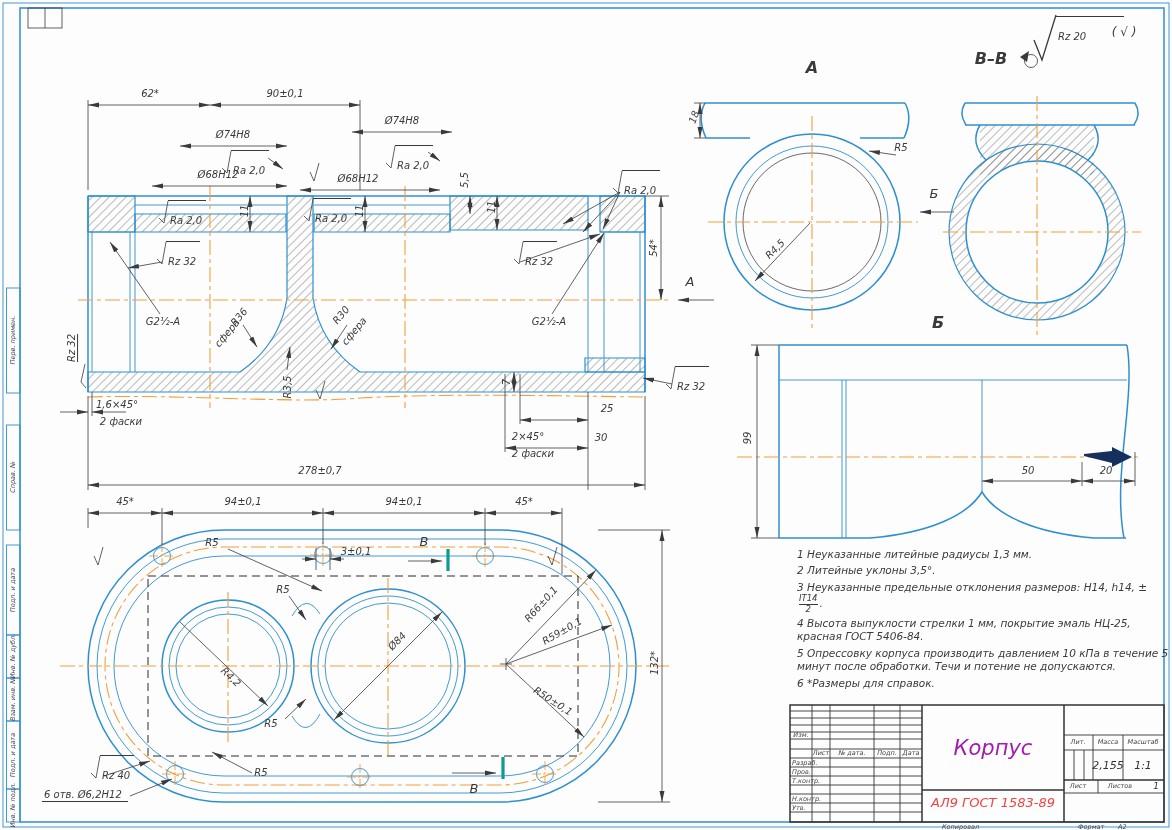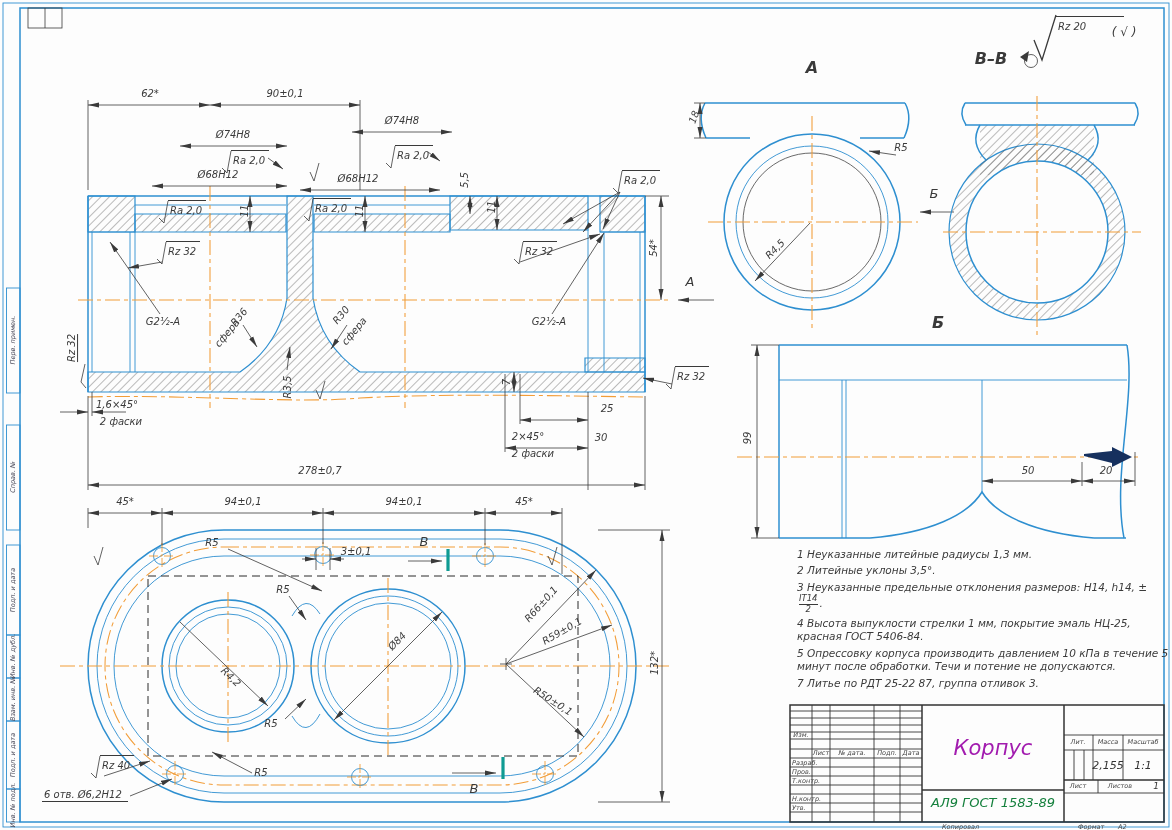--- a/index.html
+++ b/index.html
@@ -10,38 +10,38 @@
        color:#3a3a3a;white-space:nowrap;z-index:3}
   .s13{font-size:13px}.s16{font-size:16px;font-weight:bold}.s15{font-size:15px}
   .r90{transform:translate(-50%,-50%) rotate(-90deg)}
   .r70{transform:translate(-50%,-50%) rotate(-70deg)}
   .r50{transform:translate(-50%,-50%) rotate(-50deg)}
   .r48{transform:translate(-50%,-50%) rotate(-48deg)}
   .r45m{transform:translate(-50%,-50%) rotate(-45deg)}
   .r30m{transform:translate(-50%,-50%) rotate(-30deg)}
   .rp33{transform:translate(-50%,-50%) rotate(33deg)}
   .rp44{transform:translate(-50%,-50%) rotate(44deg)}
-  .flag{position:absolute;transform:none;border-top:1px solid #3a3a3a;padding:4px 4px 0 2px;
+  .flag{position:absolute;transform:none;border-top:1px solid #3a3a3a;padding:14px 4px 0 2px;
         font:italic 10px "DejaVu Sans",sans-serif;color:#3a3a3a;white-space:nowrap;z-index:3}
   .flagv{position:absolute;transform:rotate(-90deg);transform-origin:center;
         border-bottom:1px solid #3a3a3a;font:italic 10px "DejaVu Sans",sans-serif;color:#3a3a3a;white-space:nowrap;z-index:3}
   .shelf{position:absolute;transform:none;border-bottom:1px solid #3a3a3a;padding:0 6px 1px 2px;
         font:italic 10px "DejaVu Sans",sans-serif;color:#3a3a3a;white-space:nowrap;z-index:3}
   .tiny{position:absolute;font:italic 6.5px "DejaVu Sans",sans-serif;color:#444;white-space:nowrap;z-index:3}
   .tinyc{transform:translate(-50%,-50%)}
   .vlab{position:absolute;transform:translate(-50%,-50%) rotate(-90deg);
         font:italic 6.5px "DejaVu Sans",sans-serif;color:#445;white-space:nowrap;z-index:3}
   #notes{position:absolute;left:797px;top:548px;width:372px;z-index:3;
          font:italic 10.5px "DejaVu Sans",sans-serif;color:#3a3a3a}
   #notes p{margin:0 0 3px 0;line-height:1.28}
   .frac{display:inline-flex;flex-direction:column;text-align:center;font-size:8.5px;
         vertical-align:middle;line-height:1.1;margin:0 2px}
   .frac .den{border-top:1px solid #3a3a3a}
   .tbname{position:absolute;transform:translate(-50%,-50%);font:italic 21px "DejaVu Sans",sans-serif;color:#a21caf;z-index:3;white-space:nowrap}
-  .tbmat{position:absolute;transform:translate(-50%,-50%);font:italic 13px "DejaVu Sans",sans-serif;color:#15803d;z-index:3;white-space:nowrap}
+  .tbmat{position:absolute;transform:translate(-50%,-50%);font:italic 13px "DejaVu Sans",sans-serif;color:#ef4444;z-index:3;white-space:nowrap}
   .tbval{position:absolute;transform:translate(-50%,-50%);font:italic 11px "DejaVu Sans",sans-serif;color:#333;z-index:3;white-space:nowrap}
   
   .bl{stroke:#2e8fd0;stroke-width:1.5;fill:none}
   .bt{stroke:#2e8fd0;stroke-width:.9;fill:none}
   .dk{stroke:#444;stroke-width:.8;fill:none}
   .or{stroke:#f29d38;stroke-width:1.05;fill:none;stroke-dasharray:15 4 4 4}
   .orc{stroke:#f29d38;stroke-width:.9;fill:none;stroke-dasharray:9 2 2 2}
   .dm{stroke:#3a3a3a;stroke-width:.8;fill:none}
   .dash{stroke:#2a2a2a;stroke-width:1;stroke-dasharray:8 5;fill:none}
   .teal{stroke:#0f9b93;stroke-width:3.2;fill:none}
@@ -408,21 +408,21 @@
 
 <div id="notes">
   <p>1 Неуказанные литейные радиусы 1,3 мм.</p>
   <p>2 Литейные уклоны 3,5°.</p>
   <p><span>3 Неуказанные предельные отклонения размеров: H14, h14, ±</span><span class="frac">
           <span>IT14</span>
           <span class="den">2</span>
         </span><span>.</span></p>
   <p>4 Высота выпуклости стрелки 1 мм, покрытие эмаль НЦ-25, красная ГОСТ 5406-84.</p>
   <p>5 Опрессовку корпуса производить давлением 10 кПа в течение 5 минут после обработки. Течи и потение не допускаются.</p>
-  <p>7 Литье по РДТ 25-22 87, группа отливок 3.</p>
+  <p>6 *Размеры для справок.</p>
 </div>
 
 <span class="tbname" style="left:993px;top:748px">Корпус</span>
 <span class="tbmat" style="left:993px;top:802px">АЛ9 ГОСТ 1583-89</span>
 <span class="tiny tinyc" style="left:1078px;top:742px">Лит.</span>
 <span class="tiny tinyc" style="left:1108px;top:742px">Масса</span>
 <span class="tiny tinyc" style="left:1143px;top:742px">Масштаб</span>
 <span class="tbval" style="left:1108px;top:765px">2,155</span>
 <span class="tbval" style="left:1143px;top:765px">1:1</span>
 <span class="tiny tinyc" style="left:1078px;top:786px">Лист</span>

